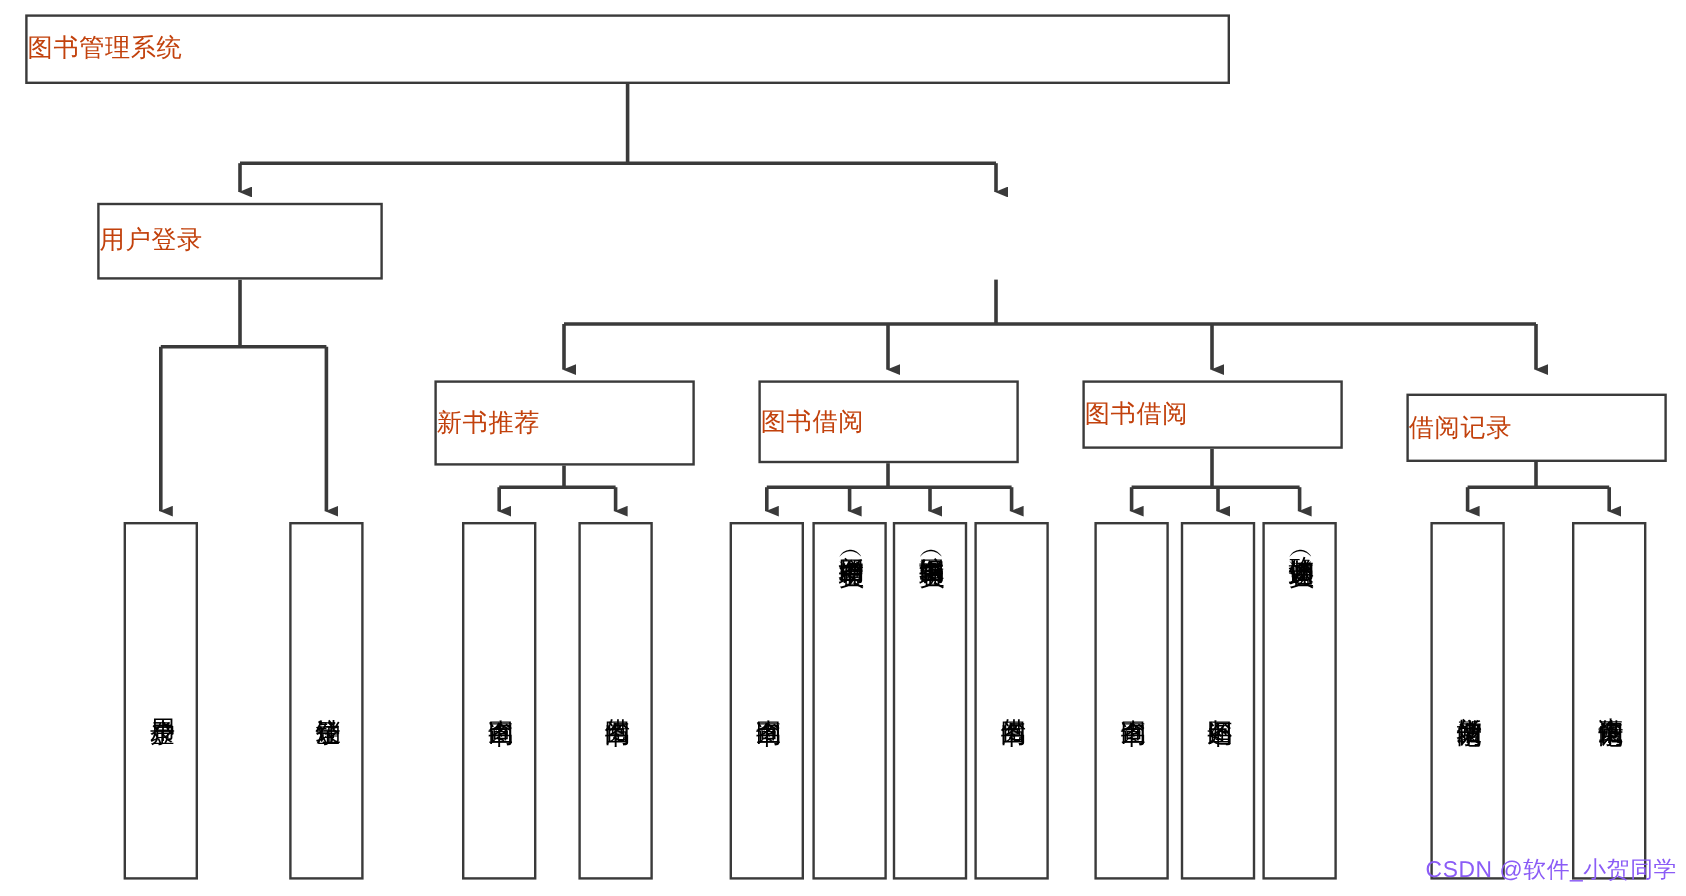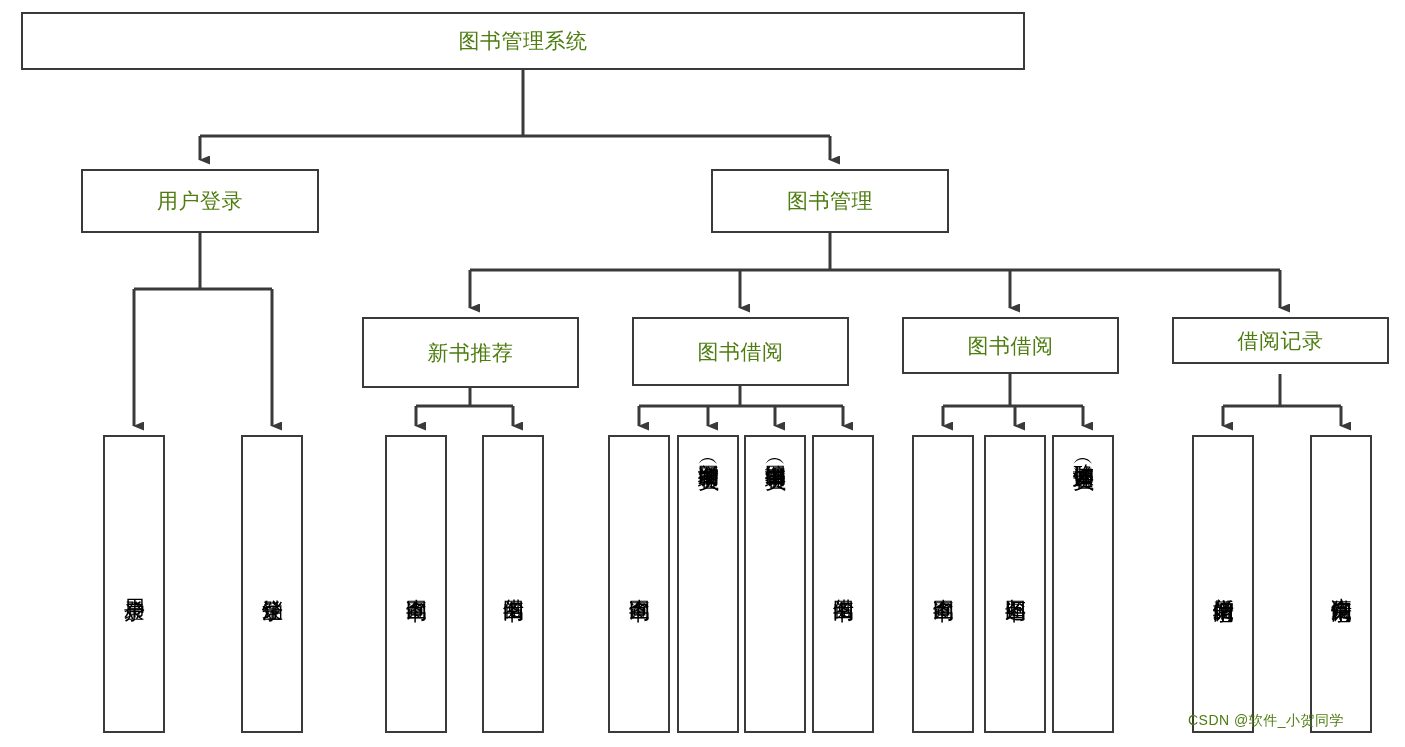--- a/index.html
+++ b/index.html
@@ -26,22 +26,21 @@
     width: 1405px;
     height: 747px;
   }
   .node-box {
     position: absolute;
     box-sizing: border-box;
     background: #ffffff;
     border: 2px solid #3a3a3a;
     display: flex;
     align-items: center;
-    justify-content: center;
-    color: #4d7c0f;
+    color: #c2410c;
   }
   .node-box.root {
     border-width: 2px;
   }
   .node-label-h {
     font-size: 21px;
     line-height: 1.1;
     letter-spacing: 0.5px;
     white-space: nowrap;
   }
@@ -64,22 +63,22 @@
     justify-content: center;
     padding-top: 10px;
     overflow: hidden;
   }
   .leaf-box.centered {
     align-items: center;
     padding-top: 0;
   }
   .watermark {
     position: absolute;
-    font-size: 14px;
-    color: #4d7c0f;
+    font-size: 19px;
+    color: #8b5cf6;
     white-space: nowrap;
     letter-spacing: 0.5px;
     pointer-events: none;
   }
 </style>
 </head>
 <body>
 
 <div id="diagram-root">
 
@@ -136,34 +135,31 @@
     </g>
   </svg>
 
   <div class="node-box root" style="left: 21px; top: 12px; width: 1004px; height: 58px;">
     <span class="node-label-h">图书管理系统</span>
   </div>
 
   <div class="node-box" style="left: 81px; top: 169px; width: 238px; height: 64px;">
     <span class="node-label-h">用户登录</span>
   </div>
-  <div class="node-box" style="left: 711px; top: 169px; width: 238px; height: 64px;">
-    <span class="node-label-h">图书管理</span>
-  </div>
 
   <div class="node-box" style="left: 362px; top: 317px; width: 217px; height: 71px;">
     <span class="node-label-h">新书推荐</span>
   </div>
   <div class="node-box" style="left: 632px; top: 317px; width: 217px; height: 69px;">
     <span class="node-label-h">图书借阅</span>
   </div>
   <div class="node-box" style="left: 902px; top: 317px; width: 217px; height: 57px;">
     <span class="node-label-h">图书借阅</span>
   </div>
-  <div class="node-box" style="left: 1172px; top: 317px; width: 217px; height: 47px;">
+  <div class="node-box" style="left: 1172px; top: 328px; width: 217px; height: 57px;">
     <span class="node-label-h">借阅记录</span>
   </div>
 
   <div class="leaf-box centered" style="left: 103px; top: 435px; width: 62px; height: 298px;">
     <span class="node-label-v">用户登录</span>
   </div>
   <div class="leaf-box centered" style="left: 241px; top: 435px; width: 62px; height: 298px;">
     <span class="node-label-v">注销登录</span>
   </div>
   <div class="leaf-box centered" style="left: 385px; top: 435px; width: 62px; height: 298px;">

